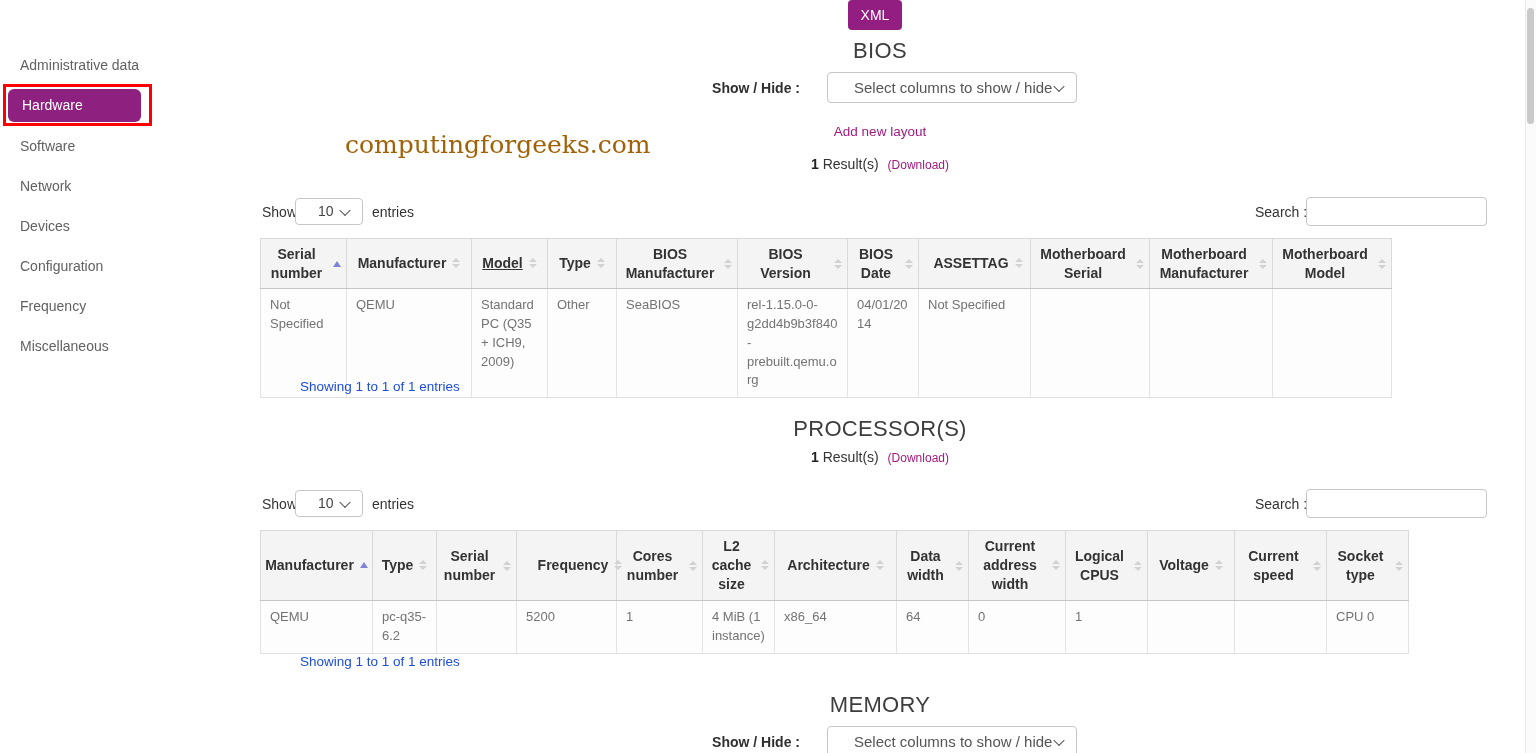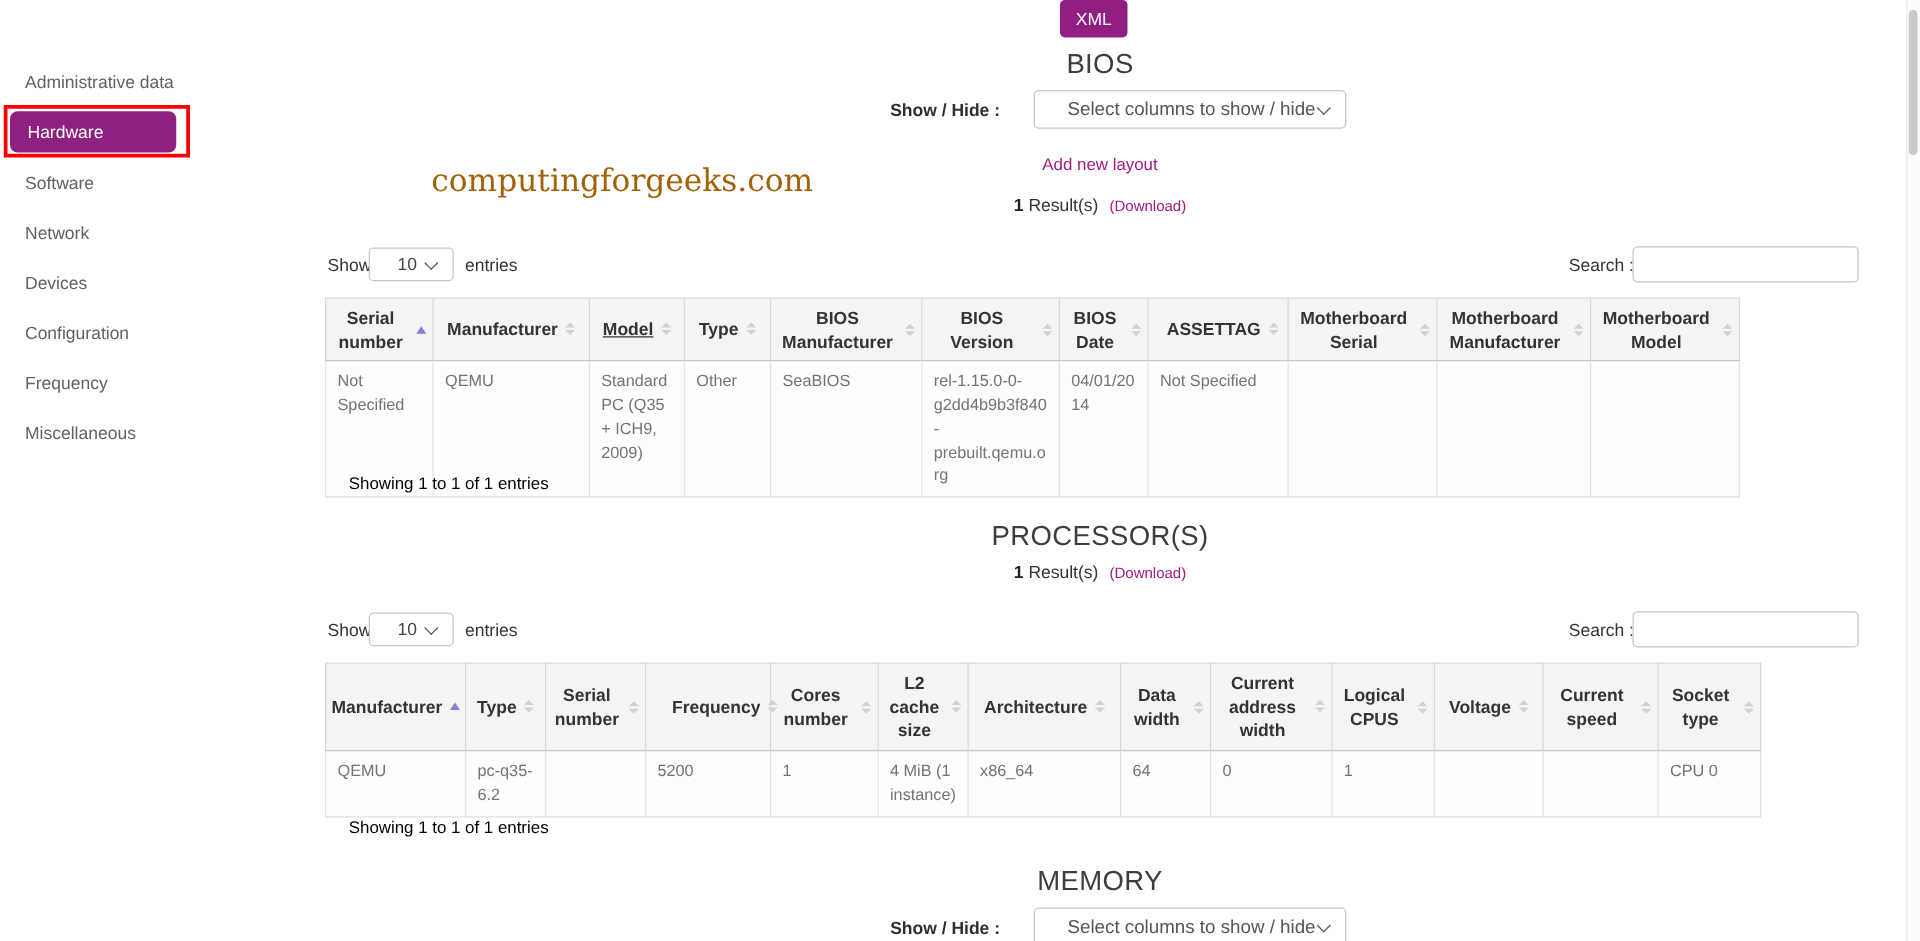--- a/index.html
+++ b/index.html
@@ -51,21 +51,21 @@
   .proc-table{top:530px;width:1148px}
   .proc-table thead tr{height:70px}
   .proc-table tbody tr{height:48px}
   .th-wrap{display:flex;align-items:center;justify-content:center;gap:6px}
   .sort-both{display:inline-flex;flex-direction:column;gap:2px;flex:none}
   .sort-both i{display:block;width:0;height:0;border-left:4px solid transparent;border-right:4px solid transparent}
   .sort-both .up{border-bottom:4px solid #d2d2d2}
   .sort-both .down{border-top:4px solid #d2d2d2}
   .sort-asc{flex:none;width:0;height:0;border-left:4.5px solid transparent;border-right:4.5px solid transparent;
             border-bottom:6px solid #8083d6}
-  .tbl-footer{position:absolute;left:19px;font-size:13.5px;color:#000000}
+  .tbl-footer{position:absolute;left:40px;font-size:13.5px;color:#1d4ed8}
 
   
   .sb-track{position:absolute;right:0;top:0;width:11px;height:753px;background:#fbfbfb;border-left:1px solid #e9e9e9;box-sizing:border-box}
   .sb-thumb{position:absolute;right:2px;top:8px;width:7px;height:116px;background:#c9c9c9;border-radius:4px;cursor:pointer}
 </style>
 </head>
 <body>
 
 <div class="side-item" style="top:57px">Administrative data</div>
 <div class="hw-outline">

